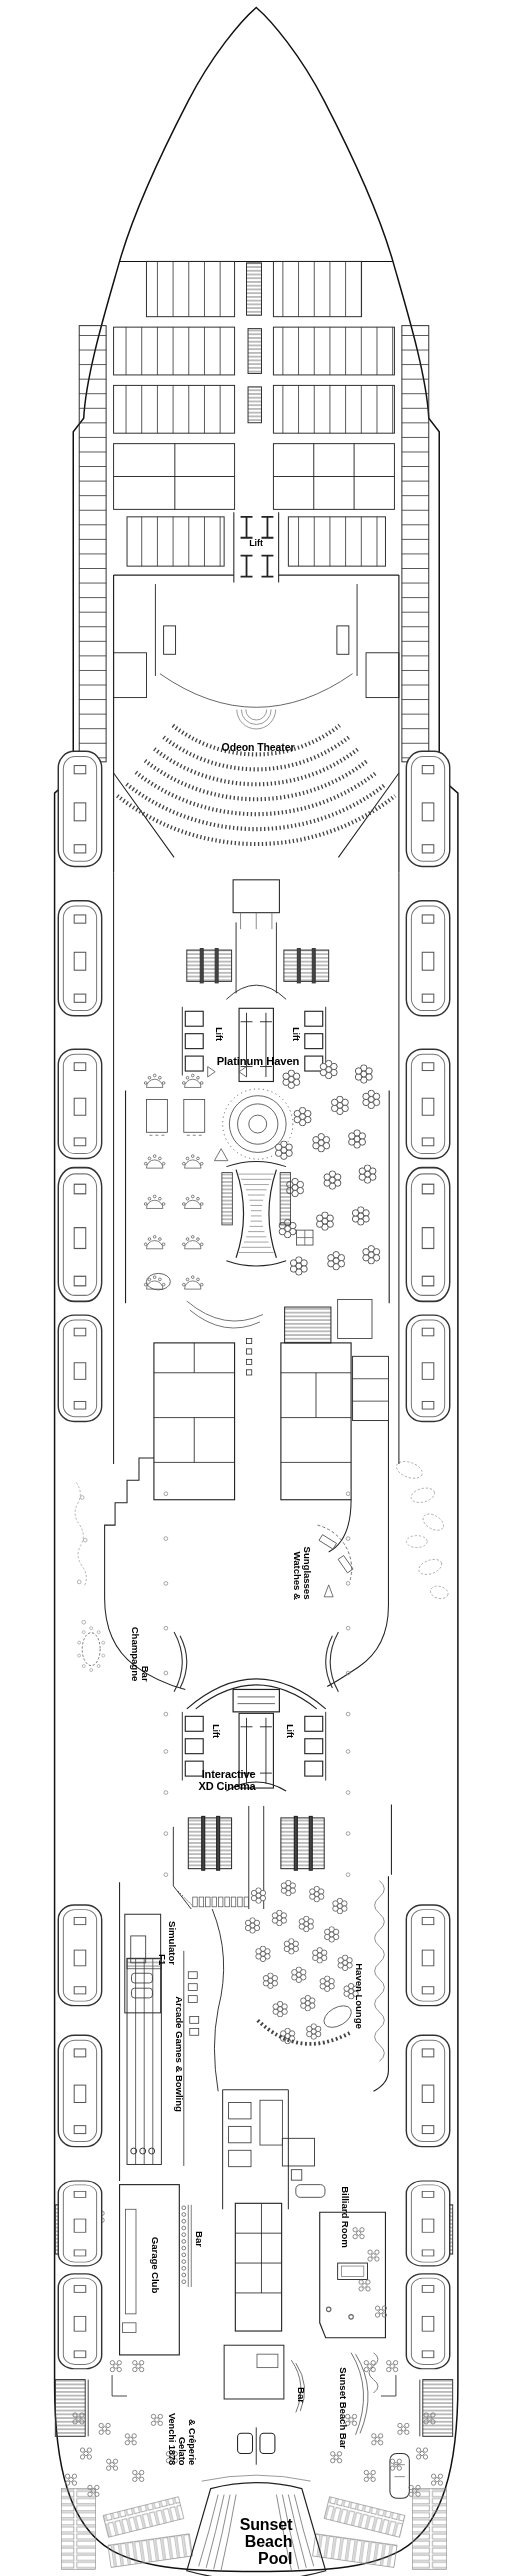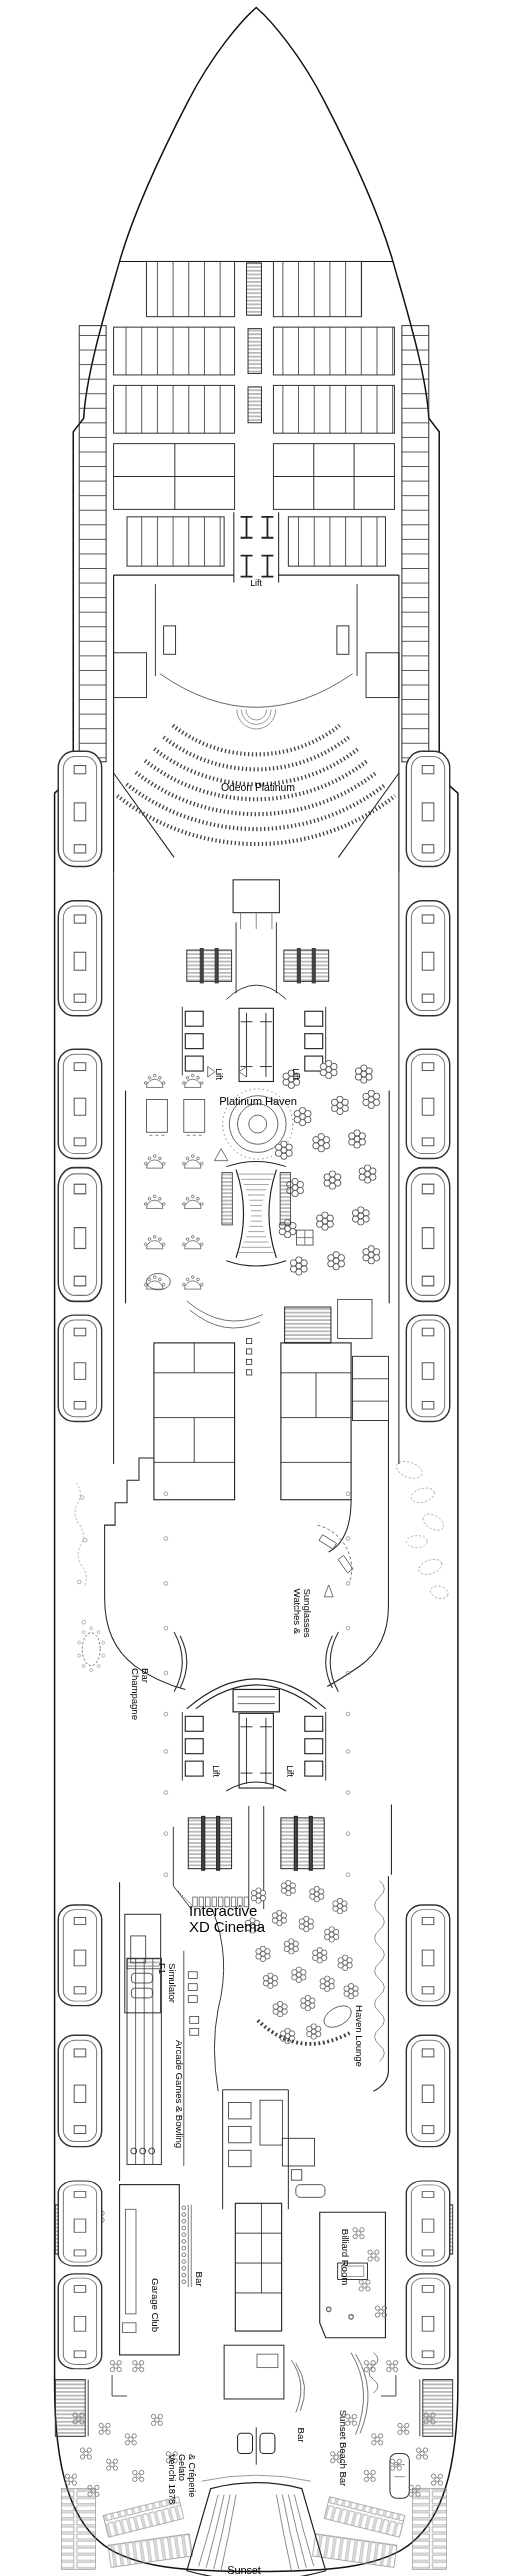--- a/index.html
+++ b/index.html
@@ -1,20 +1,20 @@
 <!DOCTYPE html>
 <html style="font-size:12px"><head>
 <meta charset="utf-8">
 <style>
   html,body{margin:0;padding:0;background:#fff;}
   .plan{position:relative;width:508px;height:2576px;background:#fff;
         font-family:"Liberation Sans",sans-serif;overflow:hidden;}
   .plan svg{position:absolute;left:0;top:0;}
-  .lbl{position:absolute;transform:translate(-50%,-50%);color:#000;font-weight:400;
-       white-space:pre-line;text-align:left;line-height:1.06;letter-spacing:-0.1px;margin-top:40px;}
+  .lbl{position:absolute;transform:translate(-50%,-50%);color:#000;font-weight:700;
+       white-space:pre-line;text-align:right;line-height:1.06;letter-spacing:-0.1px;}
   .v{writing-mode:vertical-lr;text-orientation:sideways;}
 </style>
 </head>
 <body>
 
 <div class="plan">
 <svg width="508" height="2576" viewBox="0 0 680 3449">
   <defs>
     <pattern id="stairs" width="6" height="5" patternUnits="userSpaceOnUse">
       <path d="M0,2.5 H6" stroke="#555" stroke-width="1" fill="none"></path>
@@ -563,41 +563,41 @@
         <use href="#boat" x="542" y="1560" width="62" height="186"></use>
         <use href="#boat" x="542" y="1758" width="62" height="148"></use>
         <use href="#boat" x="542" y="2548" width="62" height="140"></use>
         <use href="#boat" x="542" y="2722" width="62" height="155"></use>
         <use href="#boat" x="542" y="2918" width="62" height="118"></use>
         <use href="#boat" x="542" y="3042" width="62" height="132"></use>
       </g>
 </svg>
 
 <div class="lbl" style="left:256px;top:544px;font-size:9px">Lift</div>
-<div class="lbl" style="left:258px;top:748px;font-size:10.5px">Odeon Platinum</div>
+<div class="lbl" style="left:258px;top:748px;font-size:10.5px">Odeon Theater</div>
 <div class="lbl v" style="left:218px;top:1034px;font-size:9px">Lift</div>
 <div class="lbl v" style="left:295px;top:1034px;font-size:9px">Lift</div>
 <div class="lbl" style="left:258px;top:1062px;font-size:11.2px">Platinum Haven</div>
 <div class="lbl v" style="left:302px;top:1573px;font-size:9.7px">Watches &amp;
 Sunglasses</div>
 <div class="lbl v" style="left:140px;top:1654px;font-size:9.7px">Champagne
 Bar</div>
 <div class="lbl v" style="left:215px;top:1731px;font-size:9px">Lift</div>
 <div class="lbl v" style="left:289px;top:1731px;font-size:9px">Lift</div>
-<div class="lbl" style="left:227px;top:1879px;font-size:15px">Interactive
+<div class="lbl" style="left:227px;top:1781px;font-size:11px">Interactive
 XD Cinema</div>
 <div class="lbl v" style="left:167px;top:1943px;font-size:9.7px">F1
 Simulator</div>
 <div class="lbl v" style="left:179px;top:2054px;font-size:9.7px">Arcade Games &amp; Bowling</div>
 <div class="lbl v" style="left:359px;top:1996px;font-size:9.7px">Haven Lounge</div>
 <div class="lbl v" style="left:345px;top:2217px;font-size:9.7px">Billiard Room</div>
 <div class="lbl v" style="left:155px;top:2265px;font-size:9.7px">Garage Club</div>
 <div class="lbl v" style="left:199px;top:2239px;font-size:9.7px">Bar</div>
 <div class="lbl v" style="left:301px;top:2395px;font-size:9.7px">Bar</div>
 <div class="lbl v" style="left:343px;top:2408px;font-size:9.7px">Sunset Beach Bar</div>
 <div class="lbl v" style="left:181px;top:2439px;font-size:9.3px">Venchi 1878
 Gelato
 &amp; Crêperie</div>
-<div class="lbl" style="left:244px;top:2542px;font-size:11px">Sunset
+<div class="lbl" style="left:266px;top:2542px;font-size:16px">Sunset
 Beach
 Pool</div>
 </div>
 
 
 </body></html>

